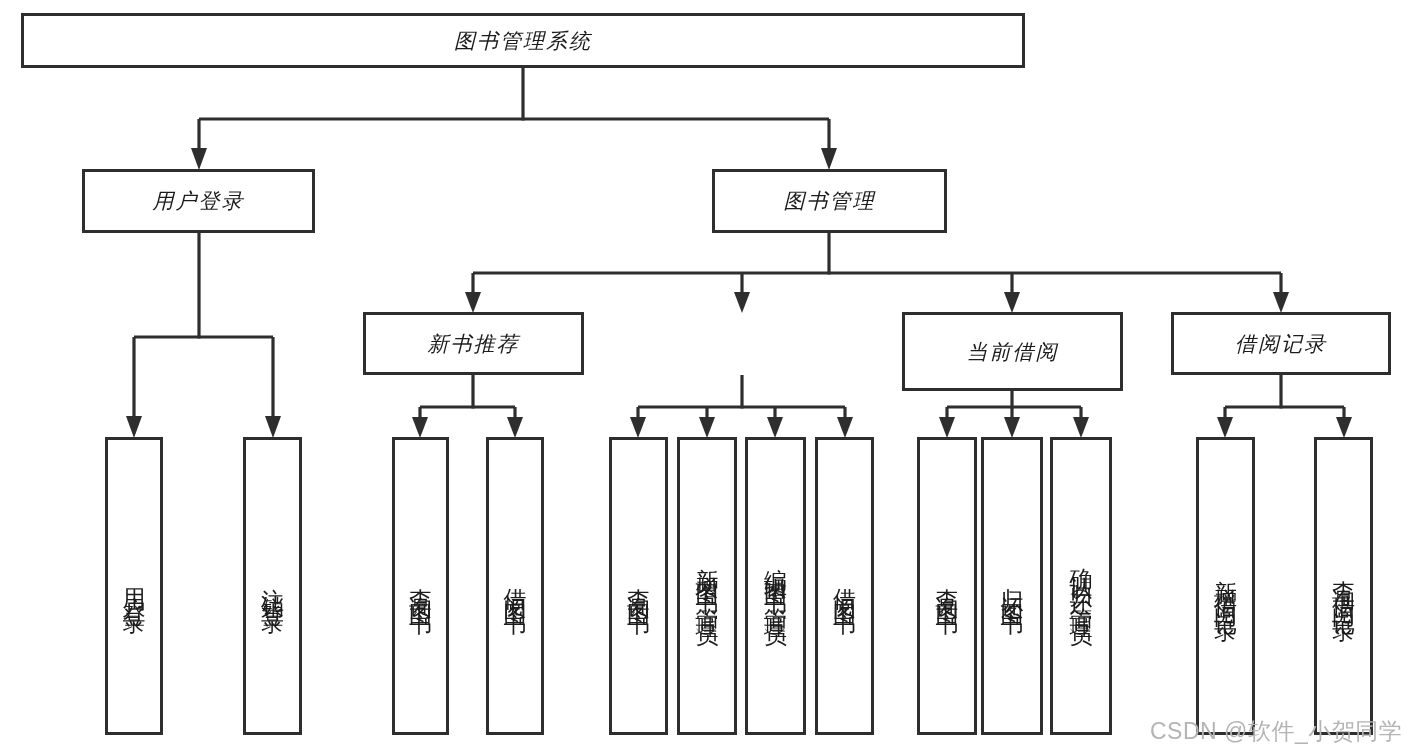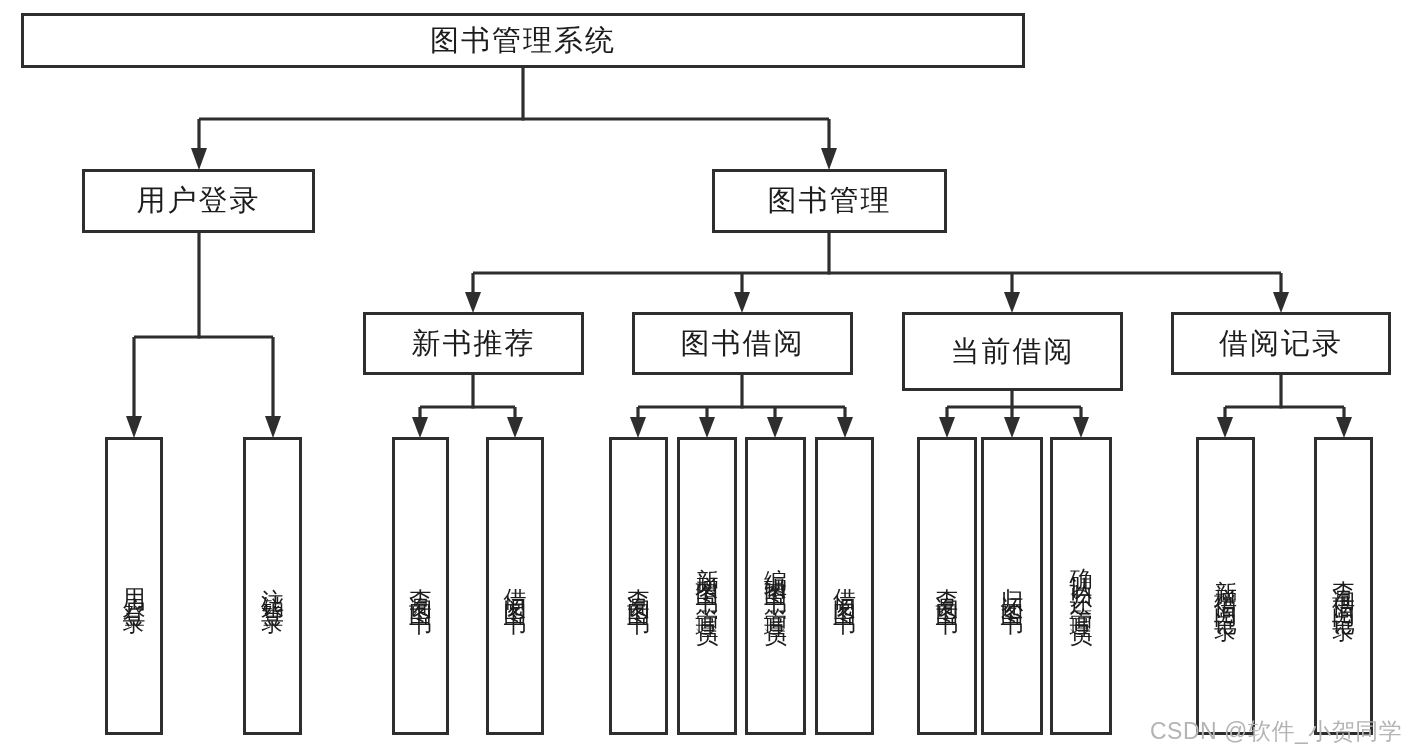--- a/index.html
+++ b/index.html
@@ -35,25 +35,26 @@
     fill: var(--line);
     stroke: none;
   }
   .hbox {
     position: absolute;
     border: 3px solid var(--box-border);
     background: var(--box-background);
     display: flex;
     align-items: center;
     justify-content: center;
-    font-size: 29px;
+    font-size: 21px;
     letter-spacing: 2px;
     color: var(--text);
     z-index: 2;
     white-space: nowrap;
+    font-style: italic;
   }
   .vbox {
     position: absolute;
     top: 437px;
     height: 298px;
     border: 3px solid var(--box-border);
     background: var(--box-background);
     display: flex;
     align-items: center;
     justify-content: center;
@@ -143,21 +144,20 @@
     <line x1="1344" y1="407" x2="1344" y2="418"></line>
     <polygon points="1336,417 1352,417 1344,438"></polygon>
   </svg>
 
   <div class="hbox" style="left:21px; top:13px; width:1004px; height:55px;">图书管理系统</div>
 
   <div class="hbox" style="left:82px; top:169px; width:233px; height:64px;">用户登录</div>
   <div class="hbox" style="left:363px; top:312px; width:221px; height:63px;">新书推荐</div>
 
   <div class="hbox" style="left:712px; top:169px; width:235px; height:64px;">图书管理</div>
-  <div class="hbox" style="left:632px; top:312px; width:221px; height:63px;">图书借阅</div>
   <div class="hbox" style="left:902px; top:312px; width:221px; height:79px;">当前借阅</div>
   <div class="hbox" style="left:1171px; top:312px; width:220px; height:63px;">借阅记录</div>
 
   <div class="vbox" style="left:105px; width:58px;">用户登录</div>
   <div class="vbox" style="left:243px; width:59px;">注销登录</div>
 
   <div class="vbox" style="left:392px; width:57px;">查询图书</div>
   <div class="vbox" style="left:486px; width:58px;">借阅图书</div>
 
   <div class="vbox" style="left:609px; width:59px;">查询图书</div>

